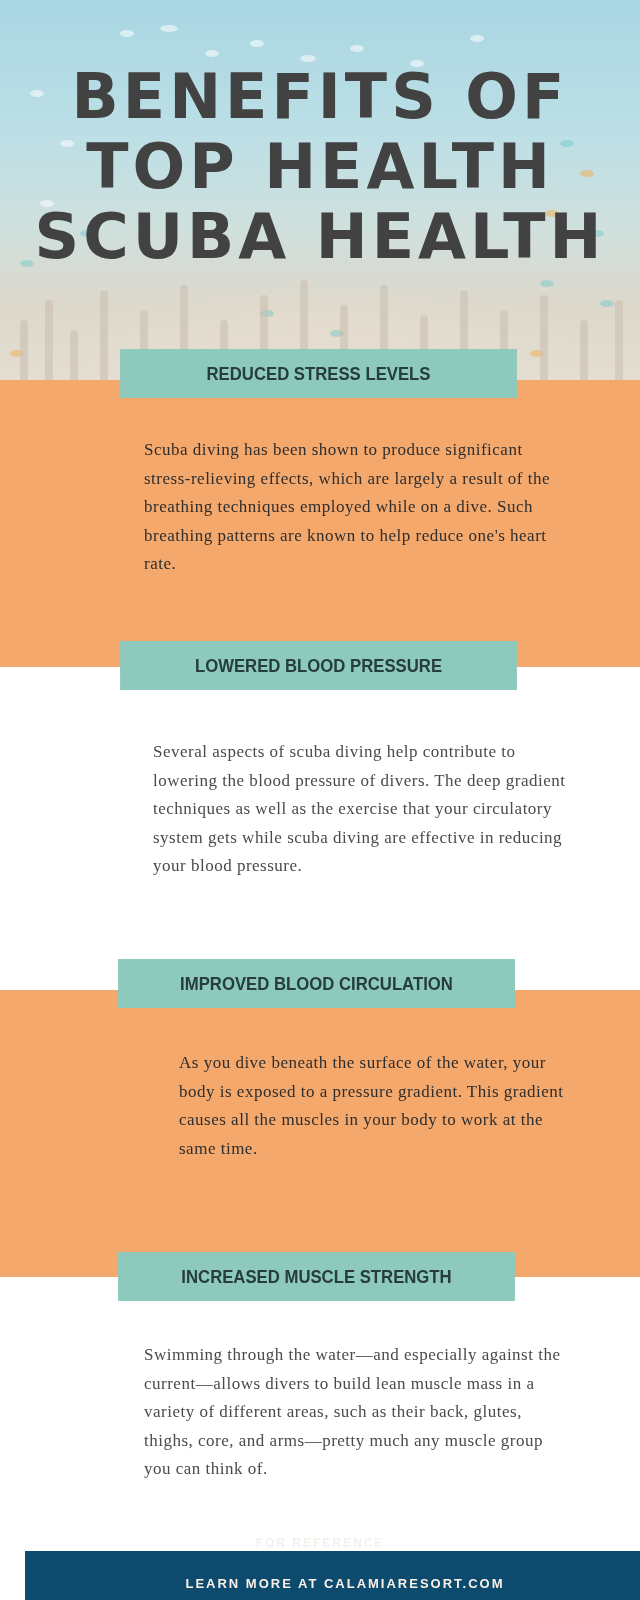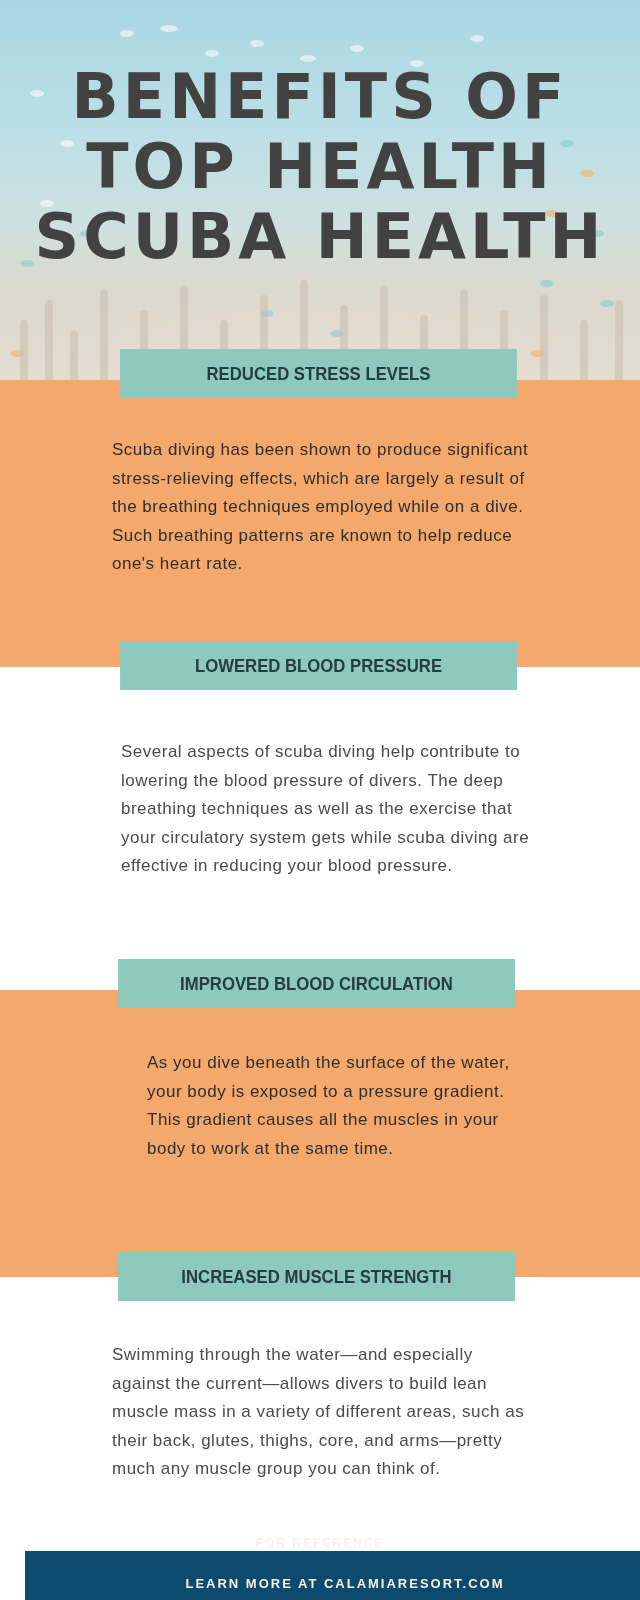--- a/index.html
+++ b/index.html
@@ -11,21 +11,21 @@
   .hero .fish { position:absolute; width:14px; height:7px; border-radius:50%; background:rgba(255,255,255,0.55); }
   .hero .fish.t { background:rgba(110,200,200,0.45); }
   .hero .fish.o { background:rgba(240,175,90,0.55); }
   .hero .coral { position:absolute; bottom:0; width:8px; border-radius:4px 4px 0 0; background:rgba(200,190,175,0.55); }
   .title { position:absolute; left:0; top:62px; width:640px; text-align:center; color:#424242;
     font-family:"DejaVu Sans", sans-serif; font-weight:bold; font-size:62px; line-height:70px; letter-spacing:4px; }
   .band-orange { position:absolute; left:0; width:640px; background:#f4a86c; }
   .teal-bar { position:absolute; height:49px; background:#8dcabd; display:flex; align-items:center; justify-content:center;
     font-family:"Liberation Sans", sans-serif; font-weight:bold; font-size:19px; color:#263c3e; letter-spacing:0px; transform:scaleX(0.88); transform-origin:center; }
   .teal-bar span { display:inline-block; }
-  .para { position:absolute; font-family:Liberation Sans, sans-serif; font-size:17px; line-height:28.5px; color:#333333; letter-spacing:0.5px; }
+  .para { position:absolute; font-family:Liberation Serif, serif; font-size:17px; line-height:28.5px; color:#333333; letter-spacing:0.5px;margin-left:32px; }
   .para.dark { color:#2e2e2e; }
   .para.grey { color:#4a4a4a; }
   .footer { position:absolute; left:0; top:1551px; width:640px; height:65px; background:#0c4a6e; display:flex; align-items:center; justify-content:center;
     font-family:"Liberation Sans", sans-serif; font-weight:bold; font-size:13px; letter-spacing:2px; color:#fbf1e6;margin-left:25px; }
   .ref { position:absolute; left:0; top:1536px; width:640px; text-align:center; font-family:"Liberation Sans", sans-serif; font-weight:bold; font-size:12px; letter-spacing:2px; color:#f4f0ec; }
 </style>
 </head>
 <body>
 
 <div class="hero">
@@ -81,21 +81,21 @@
 <div class="band-orange" style="top:990px;height:287px;"></div>
 
 <div class="teal-bar" style="left:93px;top:349px;width:451px;">
   <span>REDUCED STRESS LEVELS</span>
 </div>
 <div class="para dark" style="left:112px;top:436px;width:420px;">Scuba diving has been shown to produce significant stress-relieving effects, which are largely a result of the breathing techniques employed while on a dive. Such breathing patterns are known to help reduce one's heart rate.</div>
 
 <div class="teal-bar" style="left:93px;top:641px;width:451px;">
   <span>LOWERED BLOOD PRESSURE</span>
 </div>
-<div class="para grey" style="left:121px;top:738px;width:420px;">Several aspects of scuba diving help contribute to lowering the blood pressure of divers. The deep breathing techniques as well as the exercise that your circulatory system gets while scuba diving are effective in reducing your blood pressure.</div>
+<div class="para grey" style="left:121px;top:738px;width:420px;">Several aspects of scuba diving help contribute to lowering the blood pressure of divers. The deep gradient techniques as well as the exercise that your circulatory system gets while scuba diving are effective in reducing your blood pressure.</div>
 
 <div class="teal-bar" style="left:91px;top:959px;width:451px;">
   <span>IMPROVED BLOOD CIRCULATION</span>
 </div>
 <div class="para dark" style="left:147px;top:1049px;width:385px;">As you dive beneath the surface of the water, your body is exposed to a pressure gradient. This gradient causes all the muscles in your body to work at the same time.</div>
 
 <div class="teal-bar" style="left:91px;top:1252px;width:451px;">
   <span>INCREASED MUSCLE STRENGTH</span>
 </div>
 <div class="para grey" style="left:112px;top:1341px;width:420px;">Swimming through the water—and especially against the current—allows divers to build lean muscle mass in a variety of different areas, such as their back, glutes, thighs, core, and arms—pretty much any muscle group you can think of.</div>

